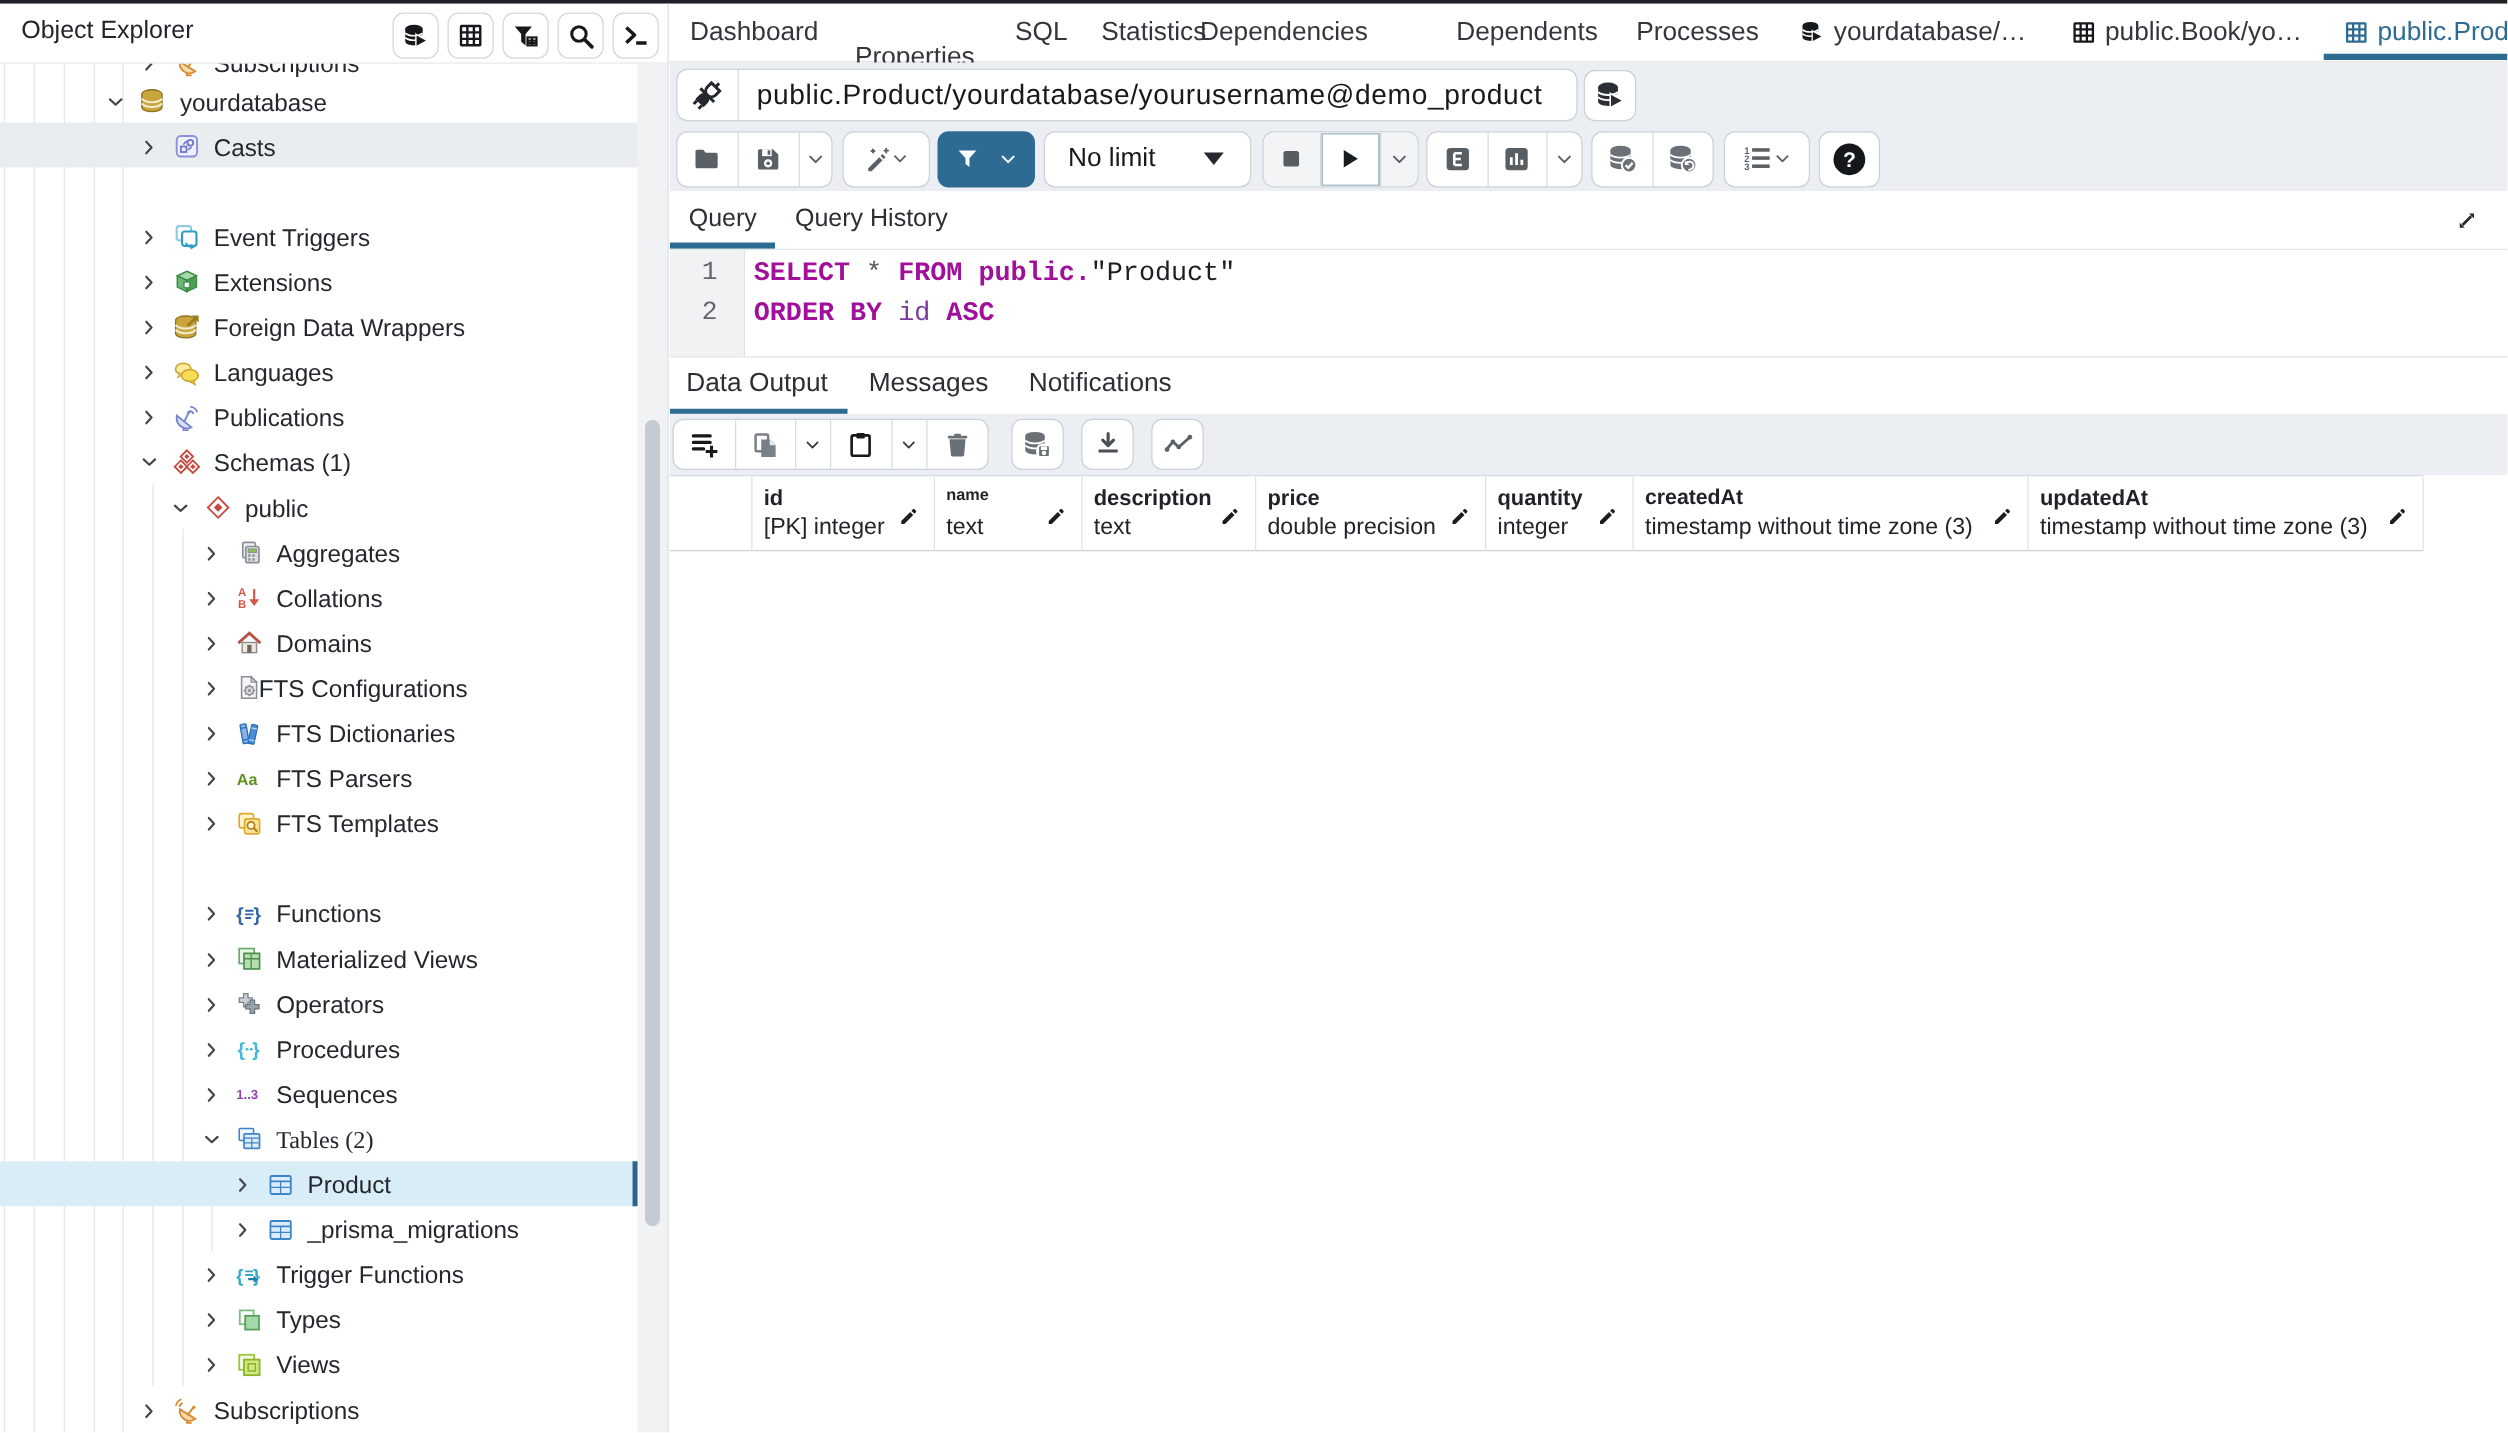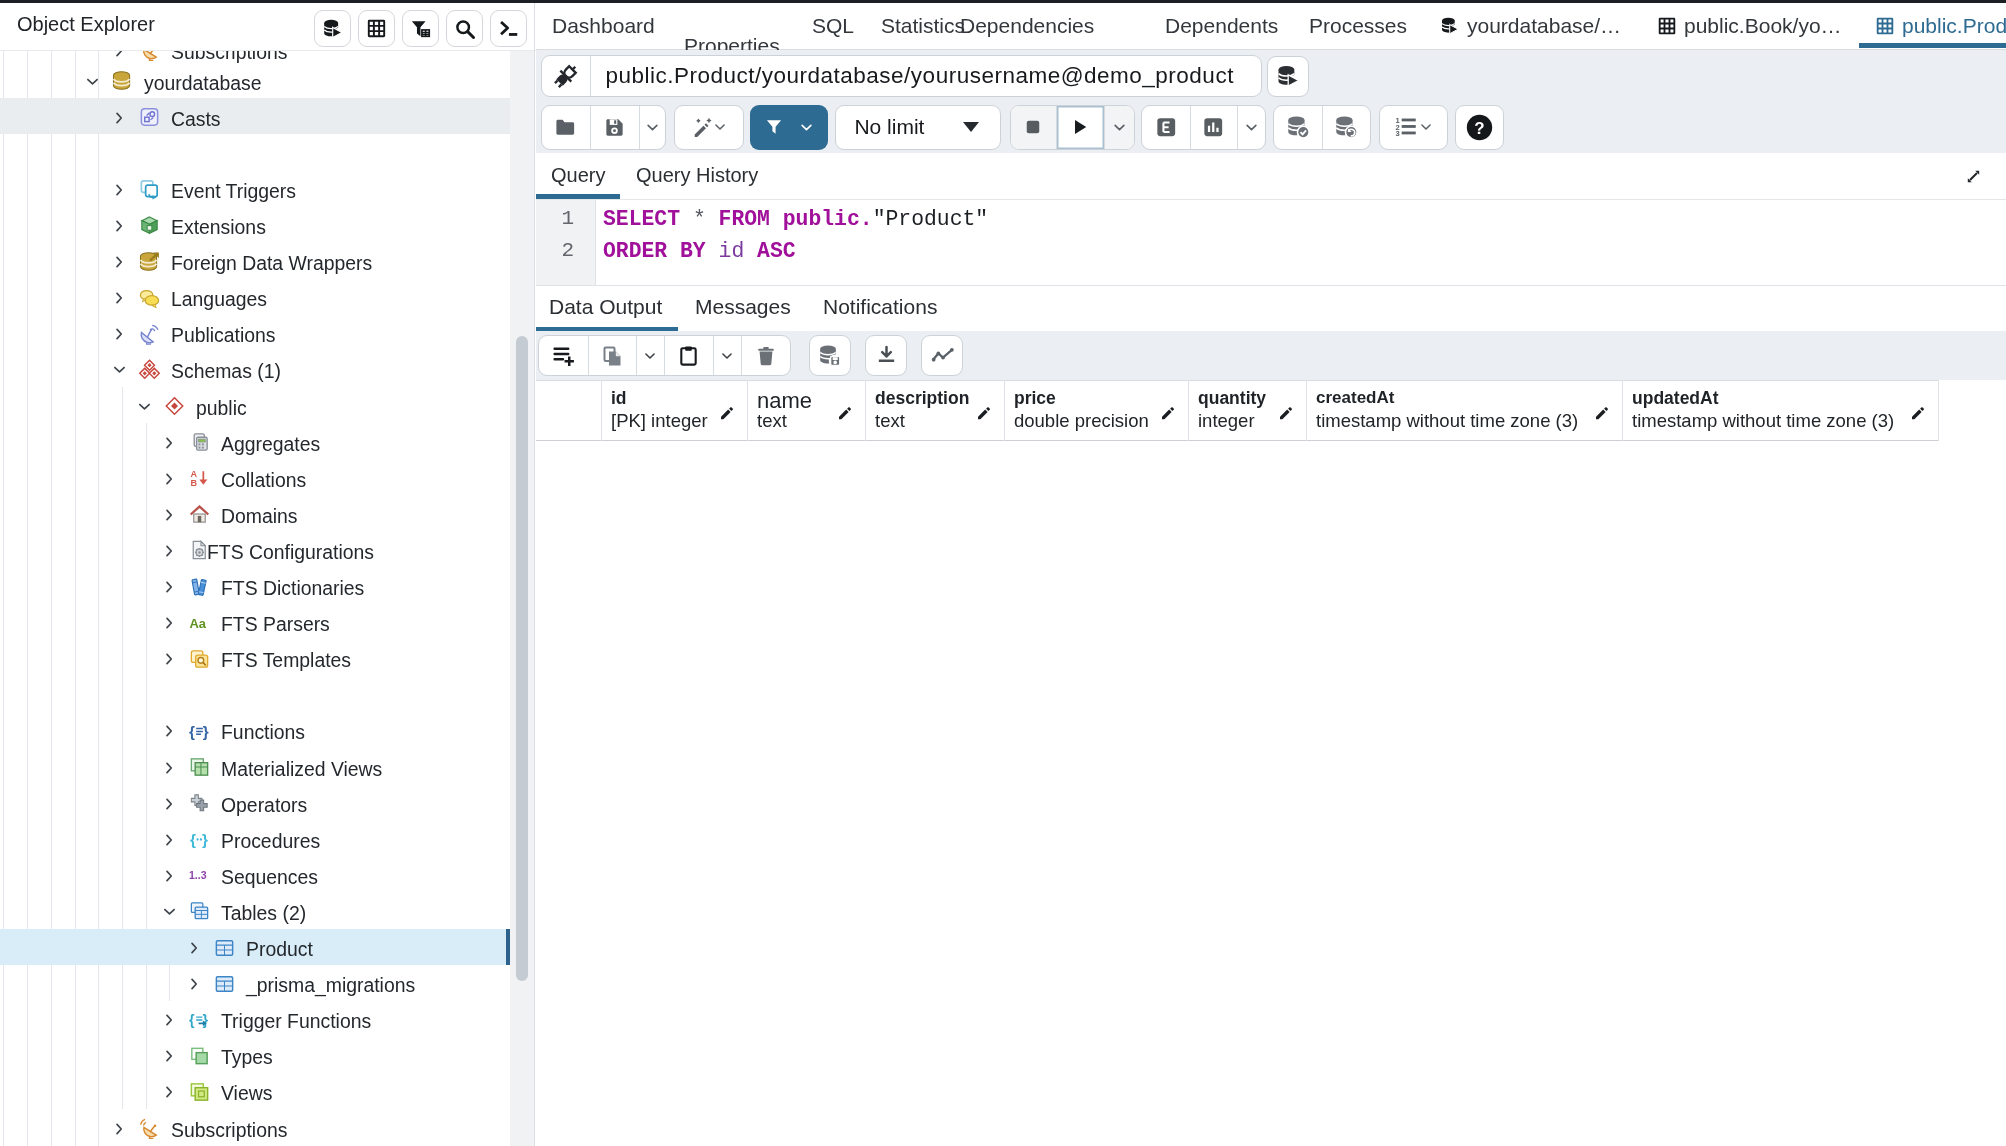--- a/index.html
+++ b/index.html
@@ -436,21 +436,21 @@
             <path d="M8.5 5.5l6 6.5-6 6.5" fill="none" stroke="#41464c" stroke-width="2.4" stroke-linecap="round" stroke-linejoin="round"></path>
           </svg>
         </div>
         <div class="tico" style="left:188px;">
           <svg width="23" height="23" viewBox="0 0 24 24">
             <text x="1" y="16.5" font-family="Liberation Sans" font-size="11" font-weight="bold" fill="#8e44ad">1..3</text>
           </svg>
         </div>
         <div class="lbl" style="left:221px;">Sequences</div>
       </div>
-<div class="row" style="position:absolute;left:0px;top:841.4000000000001px;width:510px;height:36px;">
+<div class="row" style="position:absolute;left:0px;top:841.4000000000001px;width:510px;height:36px;font-family:Liberation Serif, serif;">
         <div class="chev" style="left:161px;">
           <svg width="17" height="17" viewBox="0 0 24 24">
             <path d="M5.5 8.5l6.5 6 6.5-6" fill="none" stroke="#41464c" stroke-width="2.4" stroke-linecap="round" stroke-linejoin="round"></path>
           </svg>
         </div>
         <div class="tico" style="left:188px;">
           <svg width="23" height="23" viewBox="0 0 24 24">
             <rect x="3.5" y="3.5" width="12" height="10" rx="1" fill="#eef5fd" stroke="#3d85c6" stroke-width="1.3"></rect>
             <rect x="7.5" y="8" width="13" height="12" rx="1" fill="#ddebfa" stroke="#3d85c6" stroke-width="1.4"></rect>
             <path d="M7.5 11.5h13" stroke="#3d85c6" stroke-width="1.2"></path>
@@ -860,21 +860,21 @@
     </div>
 <div style="position:absolute;left:536px;top:380px;width:1402px;height:61px;background:#fff;border-top:1px solid #d8dbe0;border-bottom:1px solid #cdd1d6;"></div>
 <div style="position:absolute;left:601px;top:380px;width:1px;height:61px;background:#dfe2e6;"></div>
 <div style="position:absolute;left:611px;top:388px;width:116px;height:21px;font-size:17.5px;font-weight:bold;color:#1f2327;">id</div>
 <div style="position:absolute;left:611px;top:410px;width:134px;height:22px;font-size:18.5px;color:#212529;white-space:nowrap;">[PK] integer</div>
 <div style="position:absolute;left:718px;top:404px;width:18px;height:18px;"><svg width="18" height="18" viewBox="0 0 24 24">
         <path d="M4 20.2V17l9.6-9.6 3.2 3.2L7.2 20.2z" fill="#1b1e21"></path>
         <path d="M14.8 6.2l1.6-1.6c.5-.5 1.3-.5 1.8 0l1.4 1.4c.5.5.5 1.3 0 1.8L18 9.4z" fill="#1b1e21"></path>
       </svg></div>
 <div style="position:absolute;left:747px;top:380px;width:1px;height:61px;background:#dfe2e6;"></div>
-<div style="position:absolute;left:757px;top:388px;width:88px;height:21px;font-size:22px;font-weight:normal;color:#1f2327;">name</div>
+<div style="position:absolute;left:757px;top:388px;width:88px;height:21px;font-size:13px;font-weight:bold;color:#1f2327;">name</div>
 <div style="position:absolute;left:757px;top:410px;width:106px;height:22px;font-size:18.5px;color:#212529;white-space:nowrap;">text</div>
 <div style="position:absolute;left:836px;top:404px;width:18px;height:18px;"><svg width="18" height="18" viewBox="0 0 24 24">
         <path d="M4 20.2V17l9.6-9.6 3.2 3.2L7.2 20.2z" fill="#1b1e21"></path>
         <path d="M14.8 6.2l1.6-1.6c.5-.5 1.3-.5 1.8 0l1.4 1.4c.5.5.5 1.3 0 1.8L18 9.4z" fill="#1b1e21"></path>
       </svg></div>
 <div style="position:absolute;left:865px;top:380px;width:1px;height:61px;background:#dfe2e6;"></div>
 <div style="position:absolute;left:875px;top:388px;width:109px;height:21px;font-size:17.5px;font-weight:bold;color:#1f2327;">description</div>
 <div style="position:absolute;left:875px;top:410px;width:127px;height:22px;font-size:18.5px;color:#212529;white-space:nowrap;">text</div>
 <div style="position:absolute;left:975px;top:404px;width:18px;height:18px;"><svg width="18" height="18" viewBox="0 0 24 24">
         <path d="M4 20.2V17l9.6-9.6 3.2 3.2L7.2 20.2z" fill="#1b1e21"></path>

